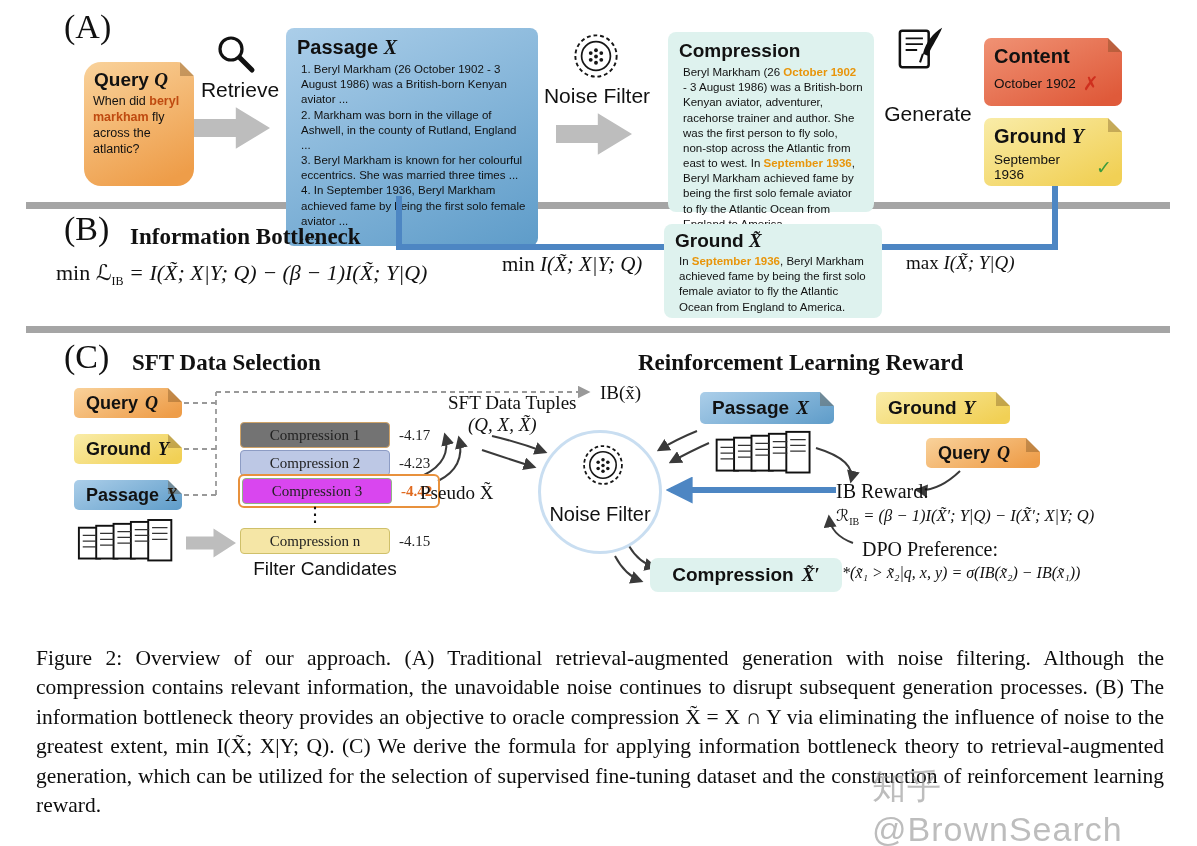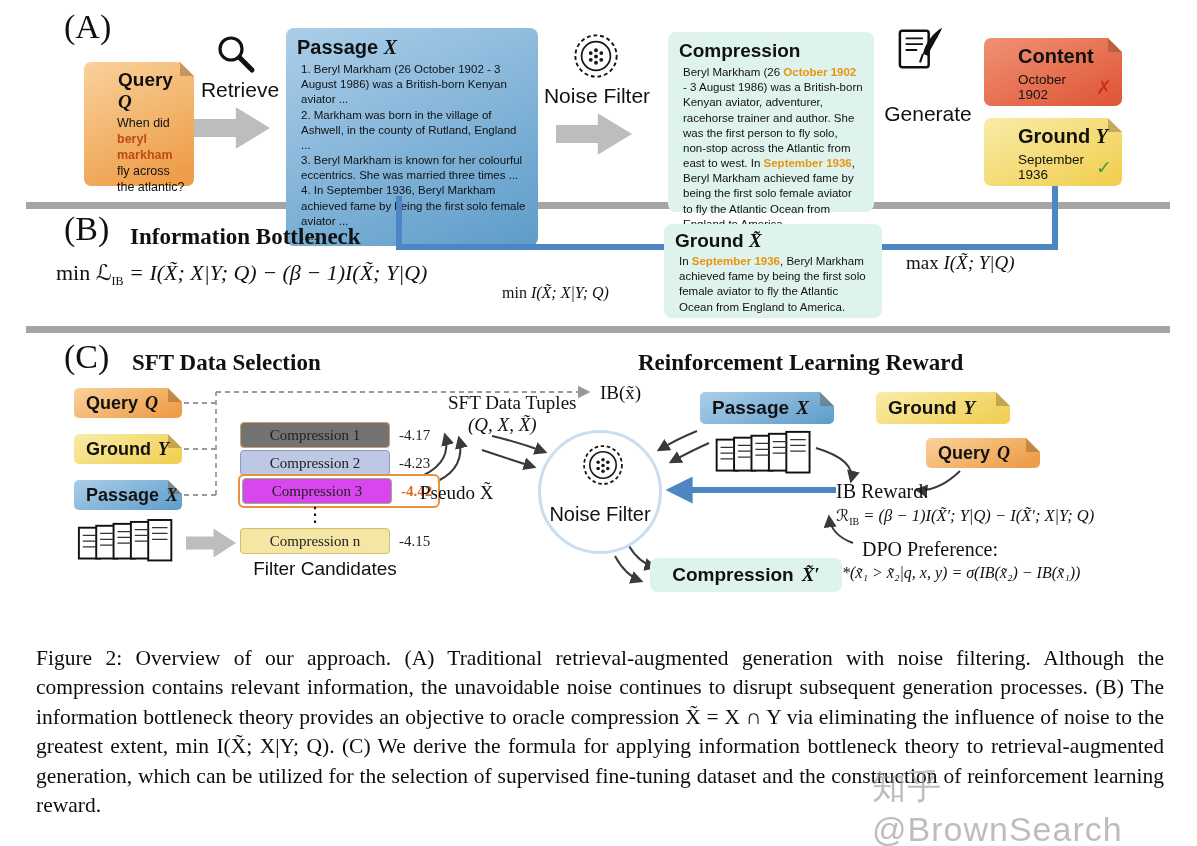--- a/index.html
+++ b/index.html
@@ -6,22 +6,22 @@
   html,body{background:#fff;}
   body{font-family:"Liberation Sans","DejaVu Sans",sans-serif;color:#111;}
   .stage{position:relative;width:1197px;height:846px;background:#fff;overflow:hidden;}
   .abs{position:absolute;}
   .math{font-family:"Liberation Serif","DejaVu Serif","DejaVu Sans",serif;}
   .ital{font-style:italic;text-align:right;}
   .panel-label{font-family:"Liberation Serif","DejaVu Serif",serif;font-size:34px;}
   .sec-title{font-family:"Liberation Serif","DejaVu Serif",serif;font-weight:700;font-size:23px;}
   .sep{height:7px;background:#a5a5a5;}
   .lbl{font-size:21px;text-align:center;}
-  .note{border-radius:7px;padding-left:24px;}
-  .note-orange{background:linear-gradient(155deg,#f9d29b 0%,#ee9d49 90%);}
+  .note{border-radius:7px;}
+  .note-orange{background:linear-gradient(155deg,#f9d29b 0%,#ee9d49 90%);border-radius:17px;}
   .note-yellow{background:linear-gradient(155deg,#f9eca8 0%,#f1d055 90%);}
   .note-red{background:linear-gradient(155deg,#f09274 0%,#df5a3a 90%);}
   .box-blue{background:linear-gradient(155deg,#abcee9 0%,#5e9cc9 100%);border-radius:8px;}
   .box-cyan{background:#def2ee;border-radius:8px;}
   .fold::before{content:"";position:absolute;top:0;right:0;border-style:solid;border-width:0 14px 14px 0;border-color:transparent #ffffff rgba(90,55,15,.30) transparent;}
   .note-title{padding:7px 10px 1px 10px;font-weight:700;font-size:19px;}
   .var{font-family:"Liberation Serif","DejaVu Serif",serif;font-style:italic;font-weight:700;}
   .note-body{padding:2px 9px;font-size:12.5px;line-height:1.27;}
   .q-hl{color:#bf4a10;font-weight:700;}
   .box-title{padding:8px 11px 3px 11px;font-weight:700;font-size:20px;}
@@ -144,21 +144,21 @@
   <div class="abs blue-line" style="left:1052px;top:186px;width:6px;height:64px;"></div>
   <div class="abs blue-line" style="left:882px;top:244px;width:176px;height:6px;"></div>
 
   <div class="abs panel-label" style="left:64px;top:210px;">(B)</div>
   <div class="abs sec-title" style="left:130px;top:224px;">Information Bottleneck</div>
 
   <div class="abs math" style="left:56px;top:260px;font-size:22px;">
     <span>min </span><span>ℒ</span><sub class="f">IB</sub><span class="ital"> = I(X̃; X|Y; Q) − (β − 1)I(X̃; Y|Q)</span>
   </div>
 
-  <div class="abs math" style="left:502px;top:252px;font-size:16px;margin-top:32px;">
+  <div class="abs math" style="left:502px;top:252px;font-size:21px;">
     <span>min </span><span class="ital">I(X̃; X|Y; Q)</span>
   </div>
 
   <div class="abs box-cyan" style="left:664px;top:224px;width:218px;height:94px;">
     <div class="box-title" style="font-size:19px;padding:6px 11px 2px 11px;">
       <span>Ground</span>
       <span class="var">X̃</span>
     </div>
     <div class="box-body"><span>In </span><span class="hl">September 1936</span><span>, Beryl Markham achieved fame by being the first solo female aviator to fly the Atlantic Ocean from England to America.</span></div>
   </div>

